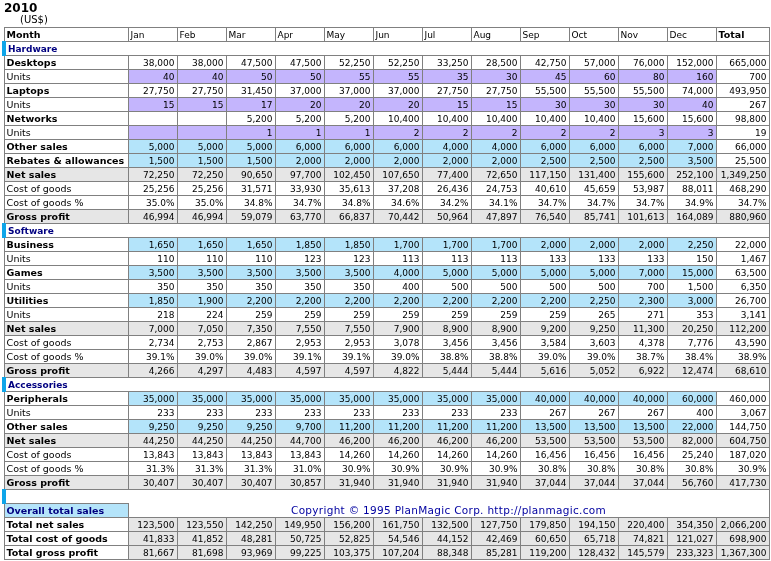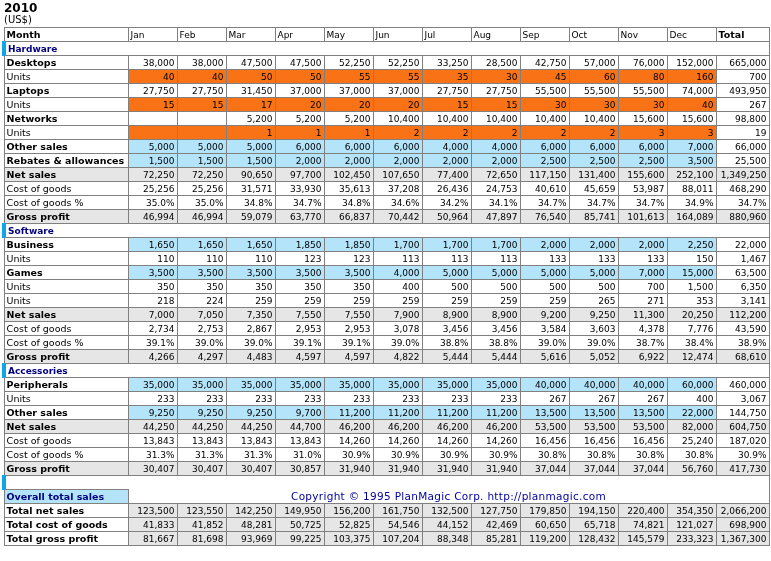--- a/index.html
+++ b/index.html
@@ -1,29 +1,29 @@
 <!DOCTYPE html>
 <html><head>
 <meta charset="utf-8">
 <style>
   html, body { margin:0; padding:0; background:#ffffff; }
   body { width:771px; height:561px; overflow:hidden; font-family:"DejaVu Sans", "Liberation Sans", sans-serif; color:#000; }
   .title { position:absolute; left:4px; top:1px; font-weight:bold; font-size:12px; font-family:"DejaVu Sans", sans-serif; }
-  .subtitle { position:absolute; left:4px; top:14px; font-size:10px; }
+  .subtitle { position:absolute; left:20px; top:14px; font-size:10px; }
   table { position:absolute; left:2px; top:27px; border-collapse:collapse; table-layout:fixed; font-size:9px; }
   td { height:13px; padding:0 2px; border:1px solid #808080; white-space:nowrap; overflow:hidden; line-height:12px; }
   td.num { text-align:right; }
   td.hdr { text-align:left; }
   td.lbl { font-size:9.5px; }
   td.bold { font-weight:bold; font-size:9.5px; }
   td.section { font-weight:bold; color:#000080; border-left:1px solid #808080; border-right:none; border-top:none; border-bottom:none; }
   tr.section-row td { border:none; }
   tr.section-row td.section { border-left:4px solid #0ea5e9; }
   tr.section-row td.last { border-right:1px solid #808080; }
-  .green { background:#f97316;margin-left:16px; }
+  .green { background:#c4b5fd;margin-left:16px; }
   .blue { background:#b4e4fa; }
   .gray { background:#e6e6e6; }
   .overall-label { background:#b4e4fa; color:#000080; font-weight:bold; font-size:9.5px; }
   .copyright { text-align:center; color:#0000a0; font-size:10.5px; letter-spacing:0.3px; }
   col.c0 { width:124px; }
   col.cm { width:49px; }
   col.ct { width:53px; }
 </style>
 </head>
 <body>
@@ -347,20 +347,36 @@
         <td class="num ">400</td>
         <td class="num ">500</td>
         <td class="num ">500</td>
         <td class="num ">500</td>
         <td class="num ">500</td>
         <td class="num ">700</td>
         <td class="num ">1,500</td>
         <td class="num ">6,350</td>
       </tr>
       <tr>
+        <td class="bold ">Utilities</td>
+        <td class="num blue">1,850</td>
+        <td class="num blue">1,900</td>
+        <td class="num blue">2,200</td>
+        <td class="num blue">2,200</td>
+        <td class="num blue">2,200</td>
+        <td class="num blue">2,200</td>
+        <td class="num blue">2,200</td>
+        <td class="num blue">2,200</td>
+        <td class="num blue">2,200</td>
+        <td class="num blue">2,250</td>
+        <td class="num blue">2,300</td>
+        <td class="num blue">3,000</td>
+        <td class="num ">26,700</td>
+      </tr>
+      <tr>
         <td class="lbl ">Units</td>
         <td class="num ">218</td>
         <td class="num ">224</td>
         <td class="num ">259</td>
         <td class="num ">259</td>
         <td class="num ">259</td>
         <td class="num ">259</td>
         <td class="num ">259</td>
         <td class="num ">259</td>
         <td class="num ">259</td>

